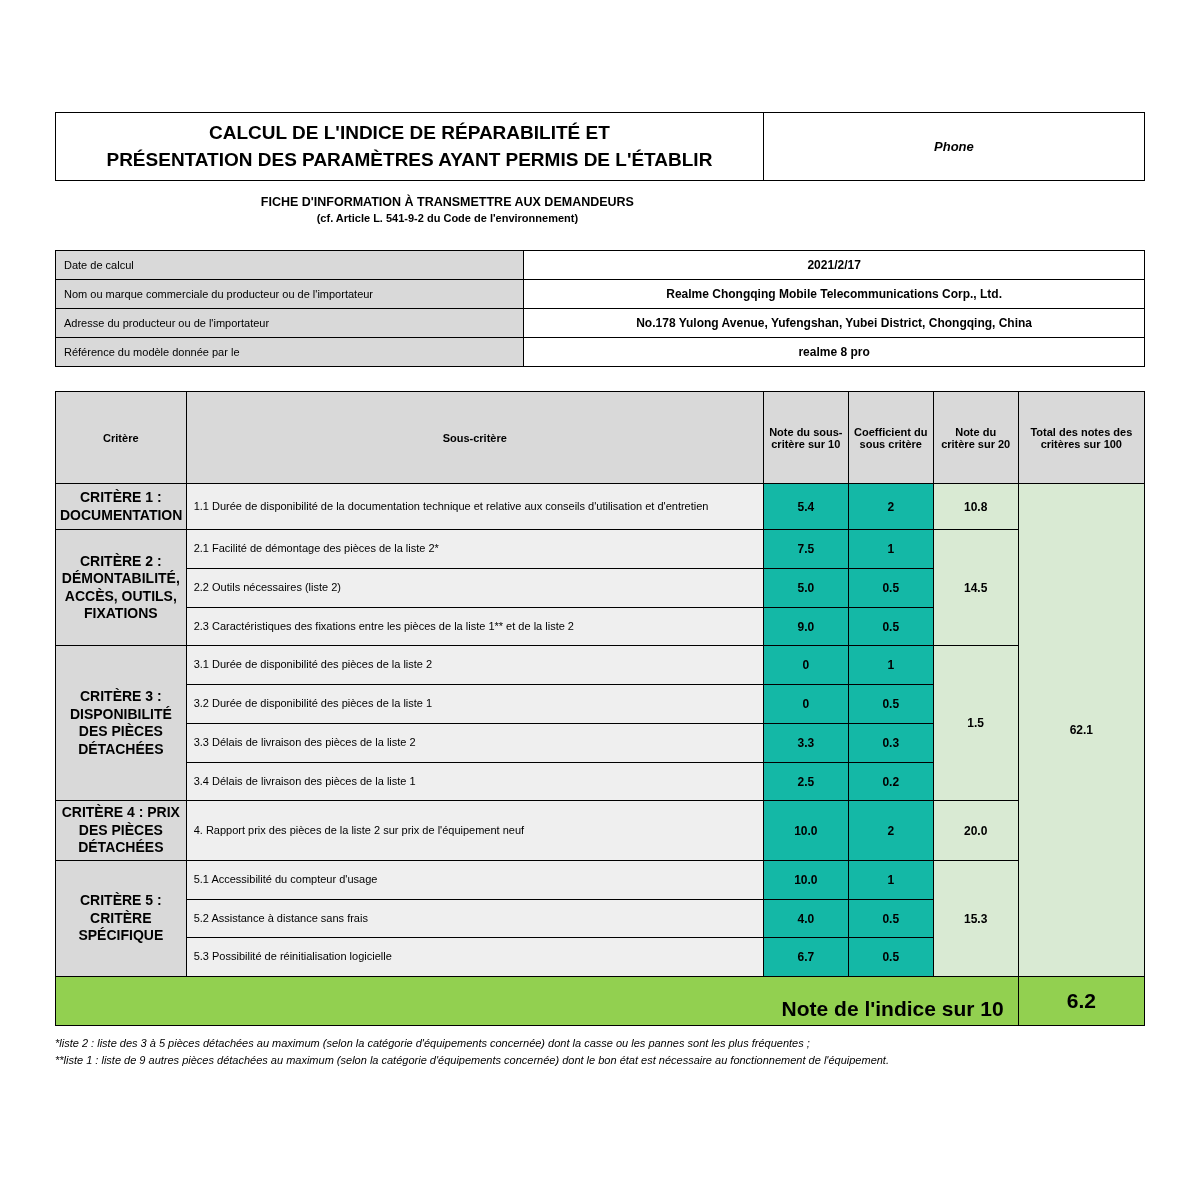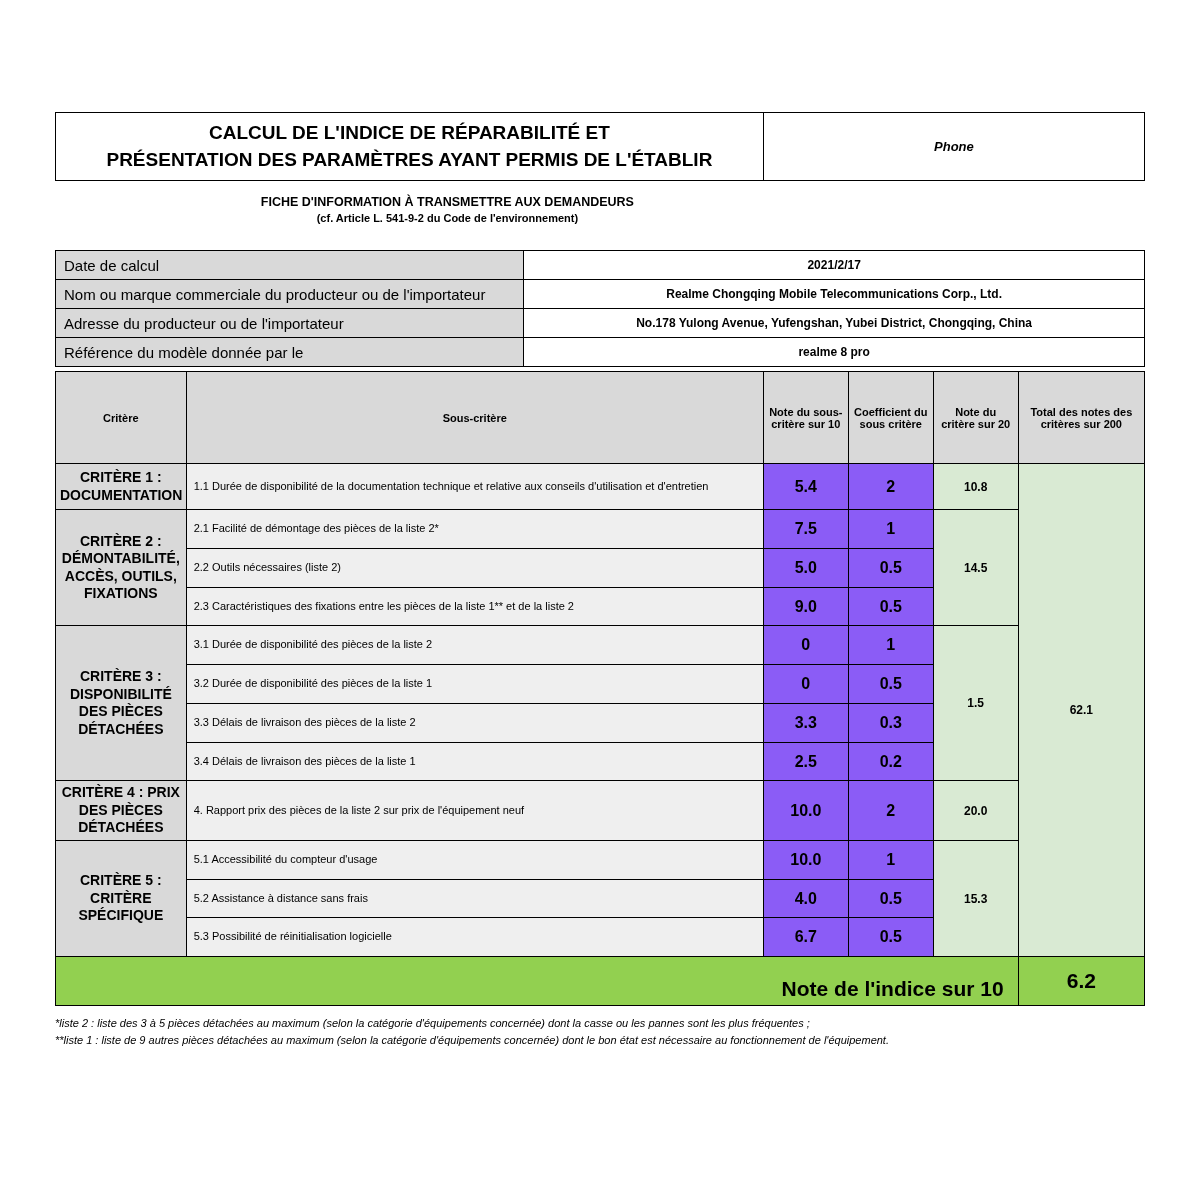--- a/index.html
+++ b/index.html
@@ -39,34 +39,34 @@
   }
   .subtitle .line1 { font-weight: bold; font-size: 12.5px; }
   .subtitle .line2 { font-weight: bold; font-size: 11px; margin-top: 3px; }
 
   
   .info-table { margin-top: 26px; }
   .info-table td { height: 29px; }
   .info-label {
     width: 43%;
     background: #d9d9d9;
-    font-size: 15px;
+    font-size: 11px;
     padding: 2px 8px;
     vertical-align: middle;
   }
   .info-value {
     text-align: center;
     font-weight: bold;
     font-size: 12px;
     padding: 2px 6px;
     vertical-align: middle;
   }
 
   
-  .main-table { margin-top: 4px; }
+  .main-table { margin-top: 24px; }
   .main-table th {
     background: #d9d9d9;
     font-size: 11px;
     font-weight: bold;
     height: 92px;
     padding: 4px;
     vertical-align: middle;
     text-align: center;
   }
   col.c-crit  { width: 12%; }
@@ -86,23 +86,23 @@
     line-height: 1.25;
   }
   .sub-cell {
     background: #efefef;
     font-size: 11px;
     padding: 12px 7px;
     vertical-align: middle;
     line-height: 1.25;
   }
   .num-cell {
-    background: #8b5cf6;
-    font-weight: bold;
-    font-size: 16px;
+    background: #14b8a6;
+    font-weight: bold;
+    font-size: 12px;
     text-align: center;
     vertical-align: middle;
   }
   .score-cell, .total-cell {
     background: #d9ead3;
     font-weight: bold;
     font-size: 12px;
     text-align: center;
     vertical-align: middle;
   }
@@ -185,21 +185,21 @@
         <col class="c-score">
         <col class="c-total">
     </colgroup>
     <tbody>
         <tr>
       <th>Critère</th>
       <th>Sous-critère</th>
       <th>Note du sous-critère sur 10</th>
       <th>Coefficient du sous critère</th>
       <th>Note du critère sur 20</th>
-      <th>Total des notes des critères sur 200</th>
+      <th>Total des notes des critères sur 100</th>
     </tr>
 
     <tr class="r-tall">
       <td class="crit-cell">CRITÈRE 1 : DOCUMENTATION</td>
       <td class="sub-cell">1.1 Durée de disponibilité de la documentation technique et relative aux conseils d'utilisation et d'entretien</td>
       <td class="num-cell">5.4</td>
       <td class="num-cell">2</td>
       <td class="score-cell">10.8</td>
       <td class="total-cell" rowspan="12">62.1</td>
     </tr>

